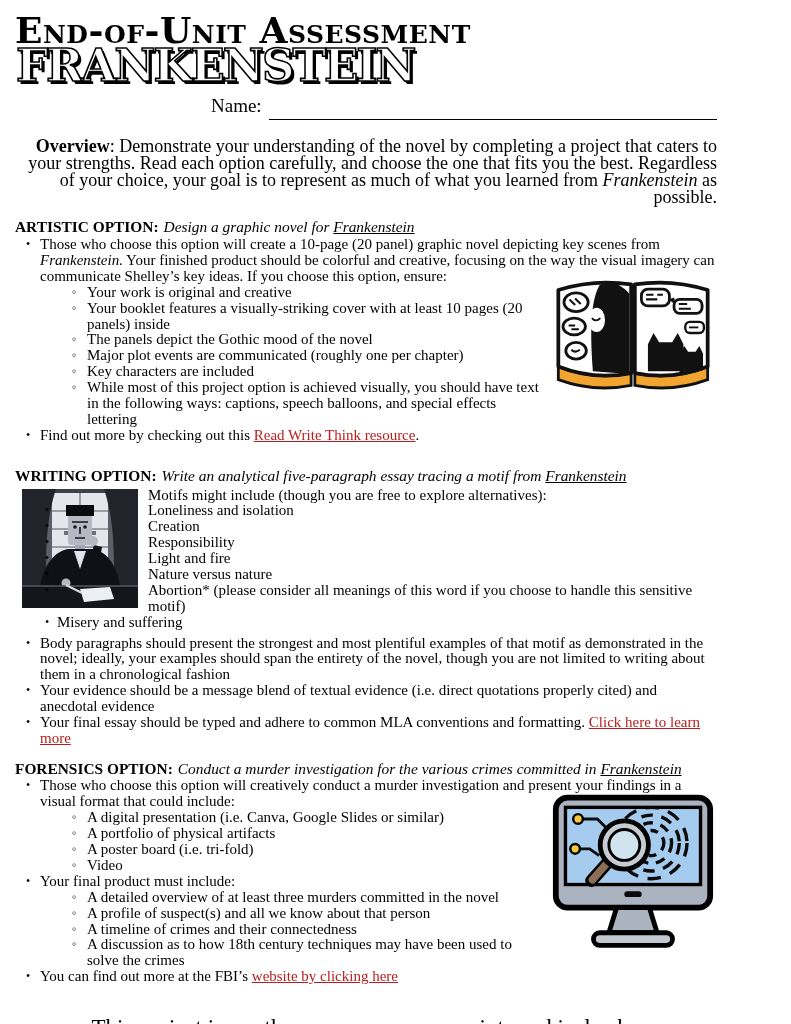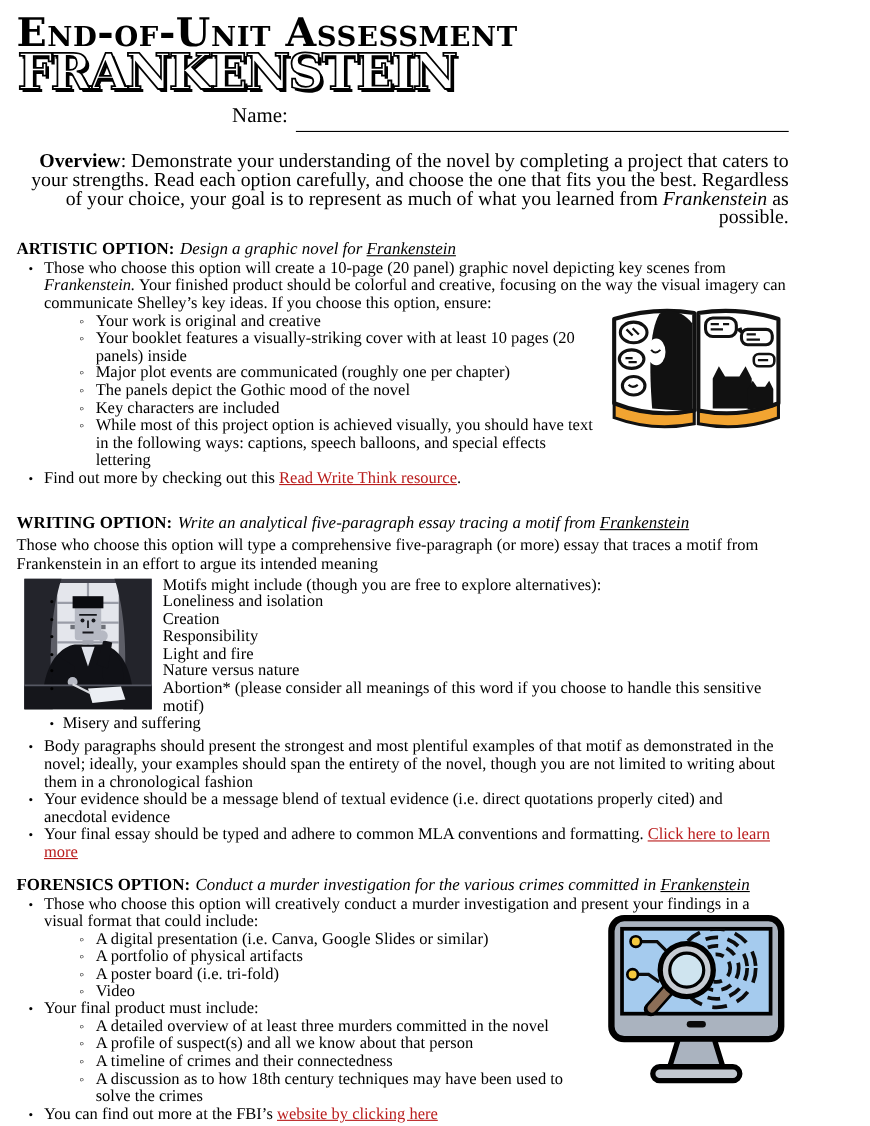--- a/index.html
+++ b/index.html
@@ -95,35 +95,34 @@
           <rect x="134" y="32" width="30" height="15" rx="6" fill="#fff" stroke="#111" stroke-width="3"></rect>
           <path d="M139,37 h9 M139,42 h13" stroke="#111" stroke-width="2.2"></path>
           <rect x="146" y="56" width="20" height="12" rx="5" fill="#fff" stroke="#111" stroke-width="2.5"></rect>
           <path d="M150,62 h10" stroke="#111" stroke-width="2"></path>
           <path d="M106,109 L106,80 L112,68 L118,78 L132,78 L138,68 L144,80 L144,109 Z" fill="#111"></path>
           <path d="M140,110 L140,90 L145,82 L149,88 L157,88 L161,82 L165,90 L165,108 Z" fill="#111"></path>
         </svg>
         <ul class="l2">
           <li>Your work is original and creative</li>
           <li>Your booklet features a visually-striking cover with at least 10 pages (20 panels) inside</li>
+          <li>The panels depict the Gothic mood of the novel</li>
           <li>Major plot events are communicated (roughly one per chapter)</li>
-          <li>The panels depict the Gothic mood of the novel</li>
           <li>Key characters are included</li>
           <li>While most of this project option is achieved visually, you should have text in the following ways: captions, speech balloons, and special effects lettering</li>
         </ul>
       </li>
       <li>
         <span>Find out more by checking out this </span><a class="doclink">Read Write Think resource</a><span>.</span>
       </li>
     </ul>
   </section>
 
   <section class="option sec-writing">
     <h3 class="opt-head"><b>WRITING OPTION:</b><span class="desc">Write an analytical five-paragraph essay tracing a motif from </span><span class="booktitle">Frankenstein</span></h3>
-    <p class="w-intro">Those who choose this option will type a comprehensive five-paragraph (or more) essay that traces a motif from Frankenstein in an effort to argue its intended meaning</p>
     <div class="motif-wrap">
 
       <svg class="illus writer" viewBox="0 0 116 119" aria-label="frankenstein-monster-writing-at-desk">
         <rect width="116" height="119" fill="#3f404a"></rect>
         <rect x="30" y="4" width="56" height="74" fill="#e4e6ec"></rect>
         <path d="M30,4 L14,119 L30,119 Z" fill="#ffffff" opacity="0.16"></path>
         <path d="M86,4 L102,119 L86,119 Z" fill="#ffffff" opacity="0.16"></path>
         <path d="M58,4 V78 M30,22 H86 M30,40 H86 M30,58 H86" stroke="#9a9da8" stroke-width="2"></path>
         <path d="M0,0 L34,0 C24,30 22,70 26,119 L0,119 Z" fill="#23242b"></path>
         <path d="M116,0 L82,0 C92,30 94,70 90,119 L116,119 Z" fill="#23242b"></path>

